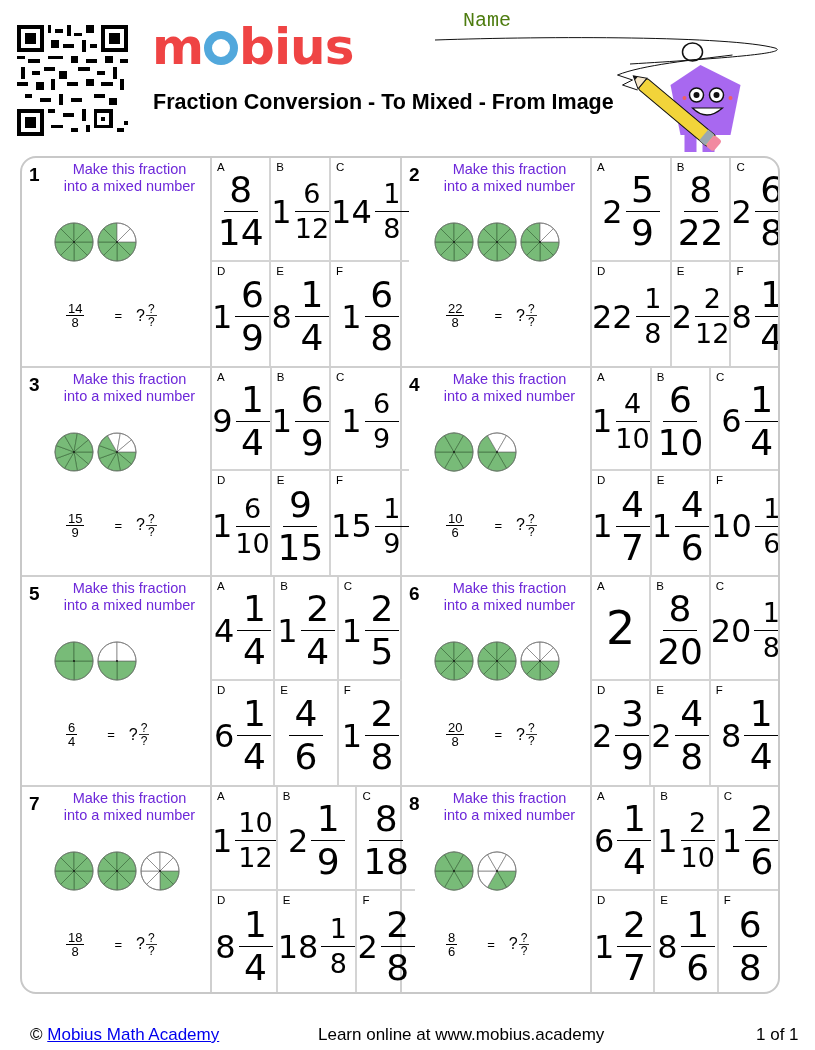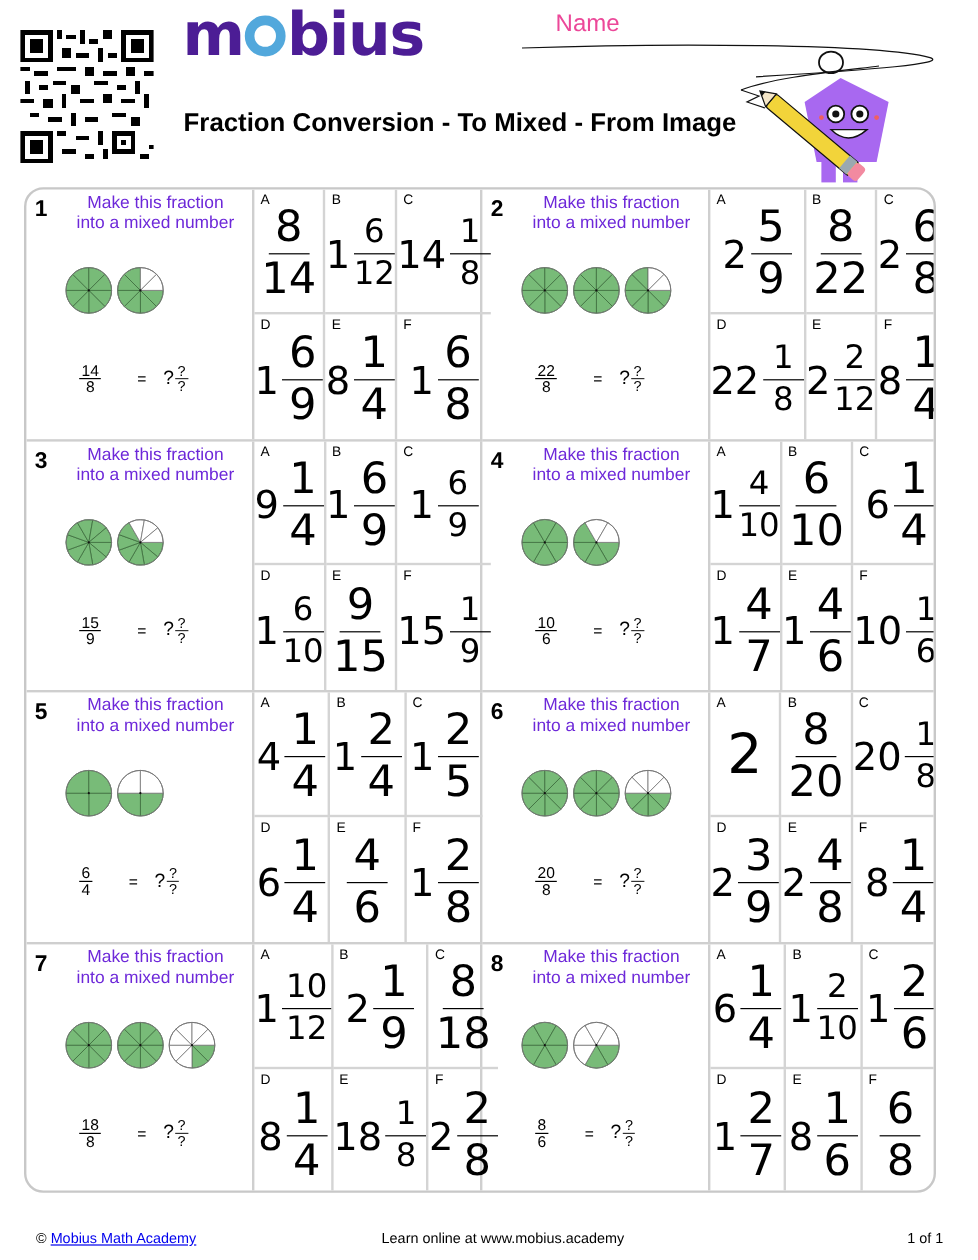--- a/index.html
+++ b/index.html
@@ -1,24 +1,24 @@
 <!DOCTYPE html>
 <html><head>
 <meta charset="utf-8">
 <style>
   * { box-sizing: border-box; margin: 0; padding: 0; }
   body {
     width: 815px; height: 1050px; background: #ffffff; position: relative;
     font-family: "Liberation Sans", sans-serif; color: #000; overflow: hidden;
   }
   .qr { position: absolute; left: 17px; top: 25px; width: 111px; height: 111px; }
-  .logo { position: absolute; left: 152px; top: 4px; font-family: "DejaVu Sans", sans-serif; font-weight: bold; font-size: 50px; letter-spacing: -1px; line-height: 1; color: #4c1d95; }
+  .logo { position: absolute; left: 152px; top: 22px; font-family: "DejaVu Sans", sans-serif; font-weight: bold; font-size: 50px; letter-spacing: -1px; line-height: 1; color: #ef4444; }
   .logo .o { display: inline-block; width: 34px; height: 34px; border-radius: 50%; border: 8px solid #52a8dc; vertical-align: -1px; margin: 0 1px; position: relative; }
   .title { position: absolute; left: 153px; top: 88px; width: 480px; font-size: 21.5px; font-weight: bold; line-height: 28px; }
-  .name-label { position: absolute; left: 463px; top: 9px; font-family: Liberation Sans, sans-serif; font-size: 20px; color: #ec4899; }
+  .name-label { position: absolute; left: 463px; top: 9px; font-family: Liberation Mono, monospace; font-size: 20px; color: #4d7c0f; }
   .name-line { position: absolute; left: 430px; top: 28px; width: 360px; height: 40px; }
   .mascot { position: absolute; left: 610px; top: 40px; width: 165px; height: 115px; }
 
   .sheet {
     position: absolute; left: 20px; top: 156px; width: 760px; height: 838px;
     border: 2px solid #c8c8c8; border-radius: 16px; overflow: hidden;
     display: grid; grid-template-columns: 380px 380px; grid-template-rows: repeat(4, 209.5px);
   }
   .problem { position: relative; border-right: 2px solid #cfcfcf; border-bottom: 2px solid #cfcfcf; display: grid; grid-template-columns: 190px 190px; }
   .problem:nth-child(2n) { border-right: none; }
@@ -42,21 +42,21 @@
   .opt:nth-child(n+4) { border-bottom: none; }
   .opt .lbl { position: absolute; left: 5px; top: 3px; font-size: 11.5px; }
   .mixed { display: flex; align-items: center; font-family: "DejaVu Sans", sans-serif; margin-top: 6px; }
   .mixed .whole { font-size: 32px; margin-right: 3px; }
   .mixed .bf { display: flex; flex-direction: column; align-items: center; font-size: 36px; line-height: 42px; }
   .mixed .bf.small { font-size: 27px; line-height: 34px; }
   .mixed .bf .bn { border-bottom: 1.5px solid #000; padding: 0 3px; min-width: 34px; text-align: center; }
   .mixed .bf .bd { text-align: center; }
   .wholeonly { font-family: "DejaVu Sans", sans-serif; font-size: 46px; }
 
-  .footer { position: absolute; top: 1025px; font-size: 12px; }
+  .footer { position: absolute; top: 1025px; font-size: 17px; }
   .footer a { color: #0000ee; text-decoration: underline; }
 </style>
 </head>
 <body>
 
 <svg class="qr" viewBox="0 0 29 29" shape-rendering="crispEdges">
   <rect width="29" height="29" fill="#fff"></rect>
   <g fill="#000">
     <rect x="0" y="0" width="7" height="7"></rect>
       <rect x="1" y="1" width="5" height="5" fill="#fff"></rect>

